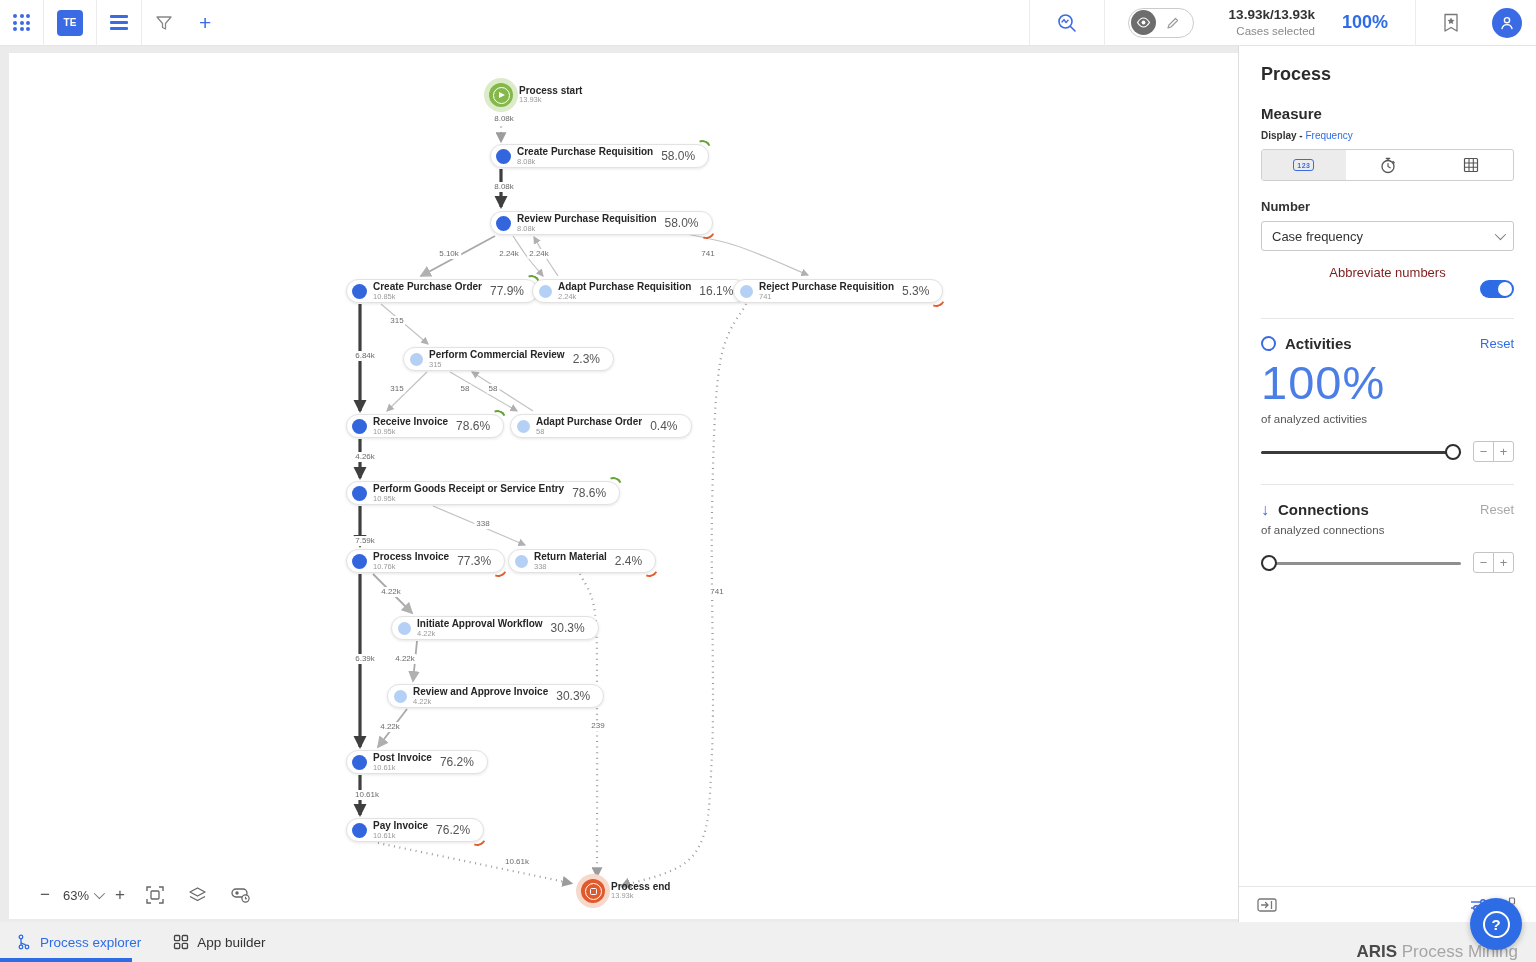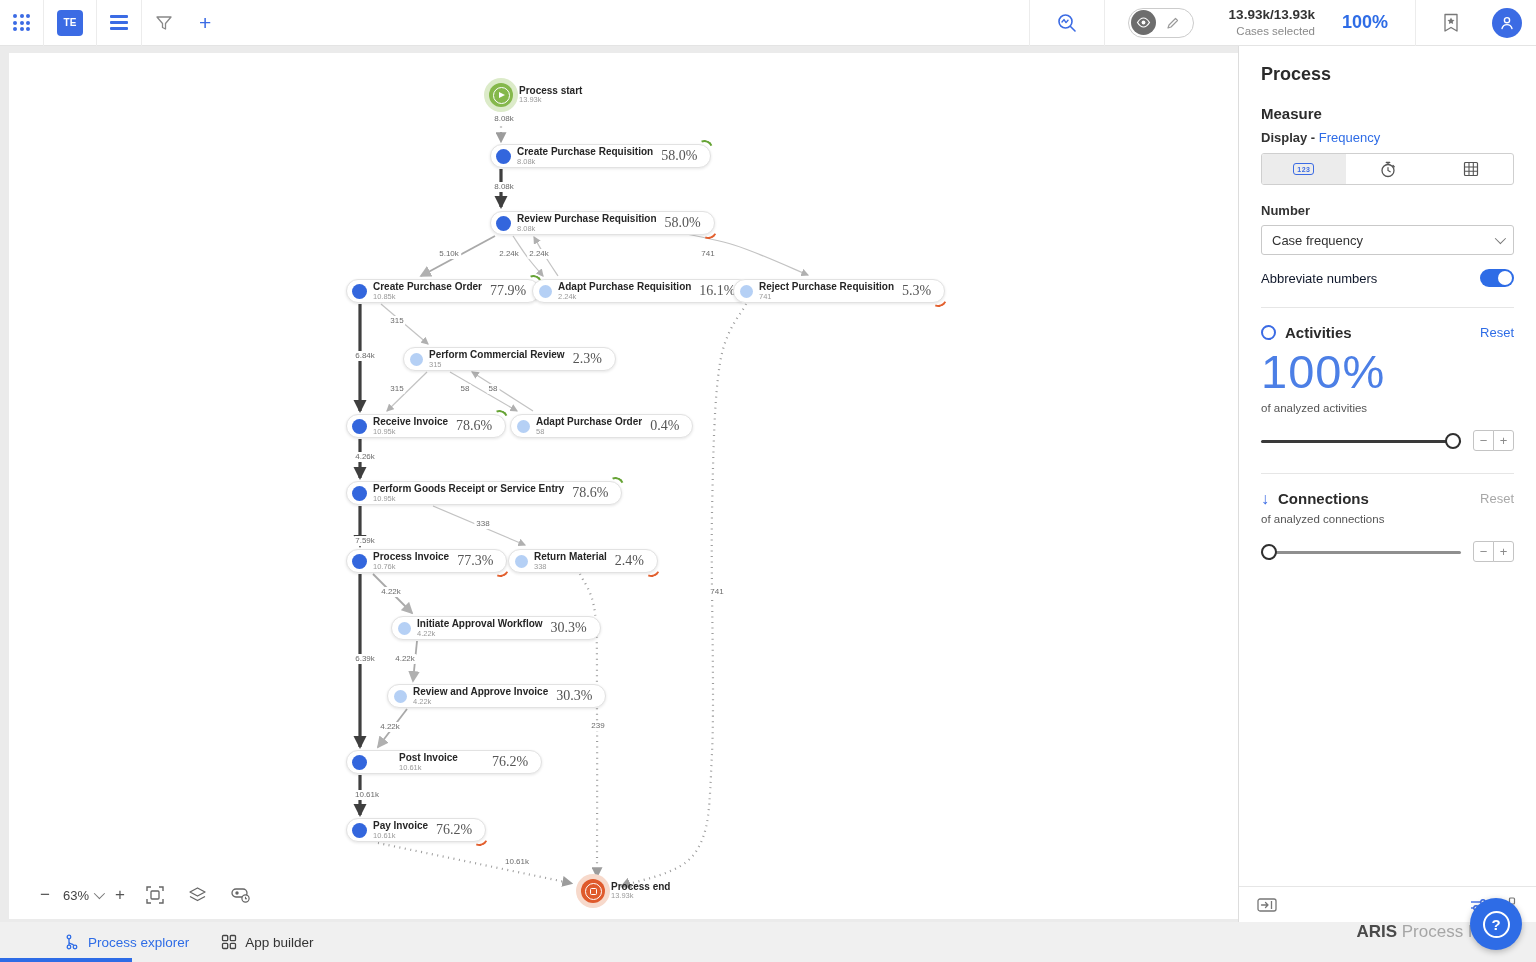--- a/index.html
+++ b/index.html
@@ -35,21 +35,21 @@
   #diagram { position:absolute; inset:0; }
   #diagram svg.edges { position:absolute; inset:0; width:100%; height:100%; }
 
   .node { position:absolute; height:24px; display:flex; align-items:center; background:#fff; border:1px solid #e2e2e2; border-radius:13px; box-shadow:0 1px 3px rgba(0,0,0,.10); padding:0 13px 0 5px; white-space:nowrap; }
   .node .dot { border-radius:50%; margin-right:6px; flex:0 0 auto; }
   .node .dot.dark { width:15px; height:15px; background:#3366dd; }
   .node .dot.light { width:13px; height:13px; background:#b5d0f5; margin-left:1px; }
   .node .txt { display:flex; flex-direction:column; justify-content:center; }
   .node .title { font-size:10px; font-weight:bold; color:#262626; line-height:11px; }
   .node .count { font-size:7.5px; color:#9a9a9a; line-height:9px; }
-  .node .pct { font-size:14px; color:#555; margin-left:8px;font-family:Liberation Serif, serif; }
+  .node .pct { font-size:12px; color:#555; margin-left:8px; }
   .node .arc { position:absolute; width:17px; height:17px; border:2px solid transparent; border-radius:50%; }
   .node .arc.green { right:-3px; top:-5px; border-top-color:#66a335; transform:rotate(22deg); }
   .node .arc.red { right:-3px; bottom:-5px; border-bottom-color:#e2602f; transform:rotate(-20deg); }
 
   .terminal { position:absolute; width:24px; height:24px; border-radius:50%; display:flex; align-items:center; justify-content:center; }
   .terminal.start { background:#85b84b; box-shadow:0 0 0 5px #dcebc9; }
   .terminal.end { background:#df5a2c; box-shadow:0 0 0 5px #f7d9cb; }
   .terminal .ring { width:17px; height:17px; border:1.4px solid #fff; border-radius:50%; display:flex; align-items:center; justify-content:center; }
   .terminal .play { width:0; height:0; border-left:6px solid #fff; border-top:3.8px solid transparent; border-bottom:3.8px solid transparent; margin-left:1.5px; }
   .terminal .stop { width:7px; height:7px; border:1.8px solid #fff; border-radius:1.5px; }
@@ -64,30 +64,30 @@
   .zb-btn { padding:0 9px; font-size:17px; color:#555; cursor:pointer; display:flex; align-items:center; }
   .zb-val { font-size:13px; color:#444; display:flex; align-items:center; gap:5px; padding:0 4px; cursor:pointer; }
   .chev { width:8px; height:8px; border-right:1.6px solid #777; border-bottom:1.6px solid #777; transform:rotate(45deg) translateY(-2px); }
   .zb-ic { padding:0 12px; display:flex; align-items:center; cursor:pointer; }
 
   
   .sidebar { width:298px; background:#fff; border-left:1px solid #ddd; display:flex; flex-direction:column; padding:0; position:relative; }
   .sb-content { padding:18px 22px 0 22px; flex:1; overflow:hidden; }
   .sb-title { font-size:18px; font-weight:bold; color:#2b2b2b; margin-bottom:20px; }
   .sb-h2 { font-size:15px; font-weight:bold; color:#2b2b2b; margin-bottom:8px; }
-  .display-row { font-size:13px; font-weight:bold; color:#333; margin-bottom:8px; }
+  .display-row { font-size:10px; font-weight:bold; color:#333; margin-bottom:8px; }
   .display-row .freq { color:#2e6ce6; font-weight:normal; }
   .seg { display:flex; border:1px solid #cfcfcf; border-radius:3px; height:32px; overflow:hidden; margin-bottom:18px; }
   .seg > div { flex:1; display:flex; align-items:center; justify-content:center; cursor:pointer; }
   .seg .sel { background:#ececec; }
   .badge123 { border:1.4px solid #3b6be4; color:#3b6be4; border-radius:3px; font-size:7px; font-weight:bold; padding:1.5px 3px; letter-spacing:.5px; }
   .sb-label { font-size:13px; font-weight:bold; color:#333; margin-bottom:7px; }
   .dropdown { height:30px; border:1px solid #c9c9c9; border-radius:3px; display:flex; align-items:center; padding:0 10px; font-size:13px; color:#333; margin-bottom:14px; cursor:pointer; }
   .dropdown .chev { margin-left:auto; }
-  .abbr-row { display:flex; align-items:center; font-size:13px; color:#0f172a; margin-bottom:20px; }
+  .abbr-row { display:flex; align-items:center; font-size:13px; color:#7f1d1d; margin-bottom:20px;flex-direction:column; }
   .toggle { margin-left:auto; width:34px; height:18px; border-radius:9px; background:#2e6ce6; position:relative; cursor:pointer; }
   .toggle .knob { position:absolute; right:2px; top:2px; width:14px; height:14px; border-radius:50%; background:#fff; }
   .sb-div { height:1px; background:#e6e6e6; margin:0 0 16px 0; }
   .sect-head { display:flex; align-items:center; margin-bottom:6px; }
   .sect-head .name { font-size:15px; font-weight:bold; color:#2b2b2b; margin-left:9px; }
   .reset { margin-left:auto; font-size:13px; cursor:pointer; }
   .reset.on { color:#2e6ce6; }
   .reset.off { color:#a8a8a8; }
   .circle-ic { width:15px; height:15px; border:2px solid #3b6be4; border-radius:50%; }
   .down-ic { color:#3b6be4; font-size:16px; line-height:1; }
@@ -102,21 +102,21 @@
   .slider.full .knob { right:0; }
   .slider.empty .knob { left:0; }
   .stepper { display:flex; }
   .stepper span { width:21px; height:21px; border:1px solid #c4c4c4; display:flex; align-items:center; justify-content:center; font-size:13px; color:#8a8a8a; background:#fff; cursor:pointer; }
   .stepper span:first-child { border-radius:3px 0 0 3px; }
   .stepper span:last-child { border-radius:0 3px 3px 0; margin-left:-1px; }
   .sb-bottom { border-top:1px solid #e6e6e6; height:36px; display:flex; align-items:center; padding:0 18px; }
   .sb-bottom .right { margin-left:auto; display:flex; gap:16px; align-items:center; }
 
   
-  .footer { height:40px; background:#f0f0f0; display:flex; align-items:flex-start; flex:0 0 40px; position:relative;padding-left:48px; }
+  .footer { height:40px; background:#f0f0f0; display:flex; align-items:flex-end; flex:0 0 40px; position:relative; }
   .ftab { display:flex; align-items:center; gap:8px; padding:0 16px; height:100%; font-size:13.5px; cursor:pointer; }
   .ftab.active { color:#2e6ce6; }
   .ftab.inactive { color:#333; }
   .funderline { position:absolute; left:0; bottom:0; width:132px; height:4px; background:#2e6ce6; }
   .brand { margin-left:auto; padding-right:18px; font-size:17px; }
   .brand b { color:#4a4a4a; font-weight:bold; }
   .brand span { color:#a6a6a6; }
 
   .helpbtn { position:absolute; left:1470px; top:898px; width:52px; height:52px; border-radius:50%; background:#2e6ce6; z-index:50; display:flex; align-items:center; justify-content:center; cursor:pointer; box-shadow:0 2px 6px rgba(0,0,0,.25); }
   .helpbtn .q { width:27px; height:27px; border:2px solid #fff; border-radius:50%; color:#fff; font-size:15px; font-weight:bold; display:flex; align-items:center; justify-content:center; }
@@ -384,21 +384,21 @@
               <span class="pct">30.3%</span>
             </div>
             <div class="node" style="left: 378px; top: 631px;">
               <span class="dot light"></span>
               <span class="txt">
                 <span class="title">Review and Approve Invoice</span>
                 <span class="count">4.22k</span>
               </span>
               <span class="pct">30.3%</span>
             </div>
-            <div class="node" style="left: 337px; top: 697px; gap: 26px;">
+            <div class="node" style="left: 337px; top: 697px;">
               <span class="dot dark"></span>
               <span class="txt">
                 <span class="title">Post Invoice</span>
                 <span class="count">10.61k</span>
               </span>
               <span class="pct">76.2%</span>
             </div>
             <div class="node" style="left: 337px; top: 765px;">
               <span class="dot dark"></span>
               <span class="txt">

